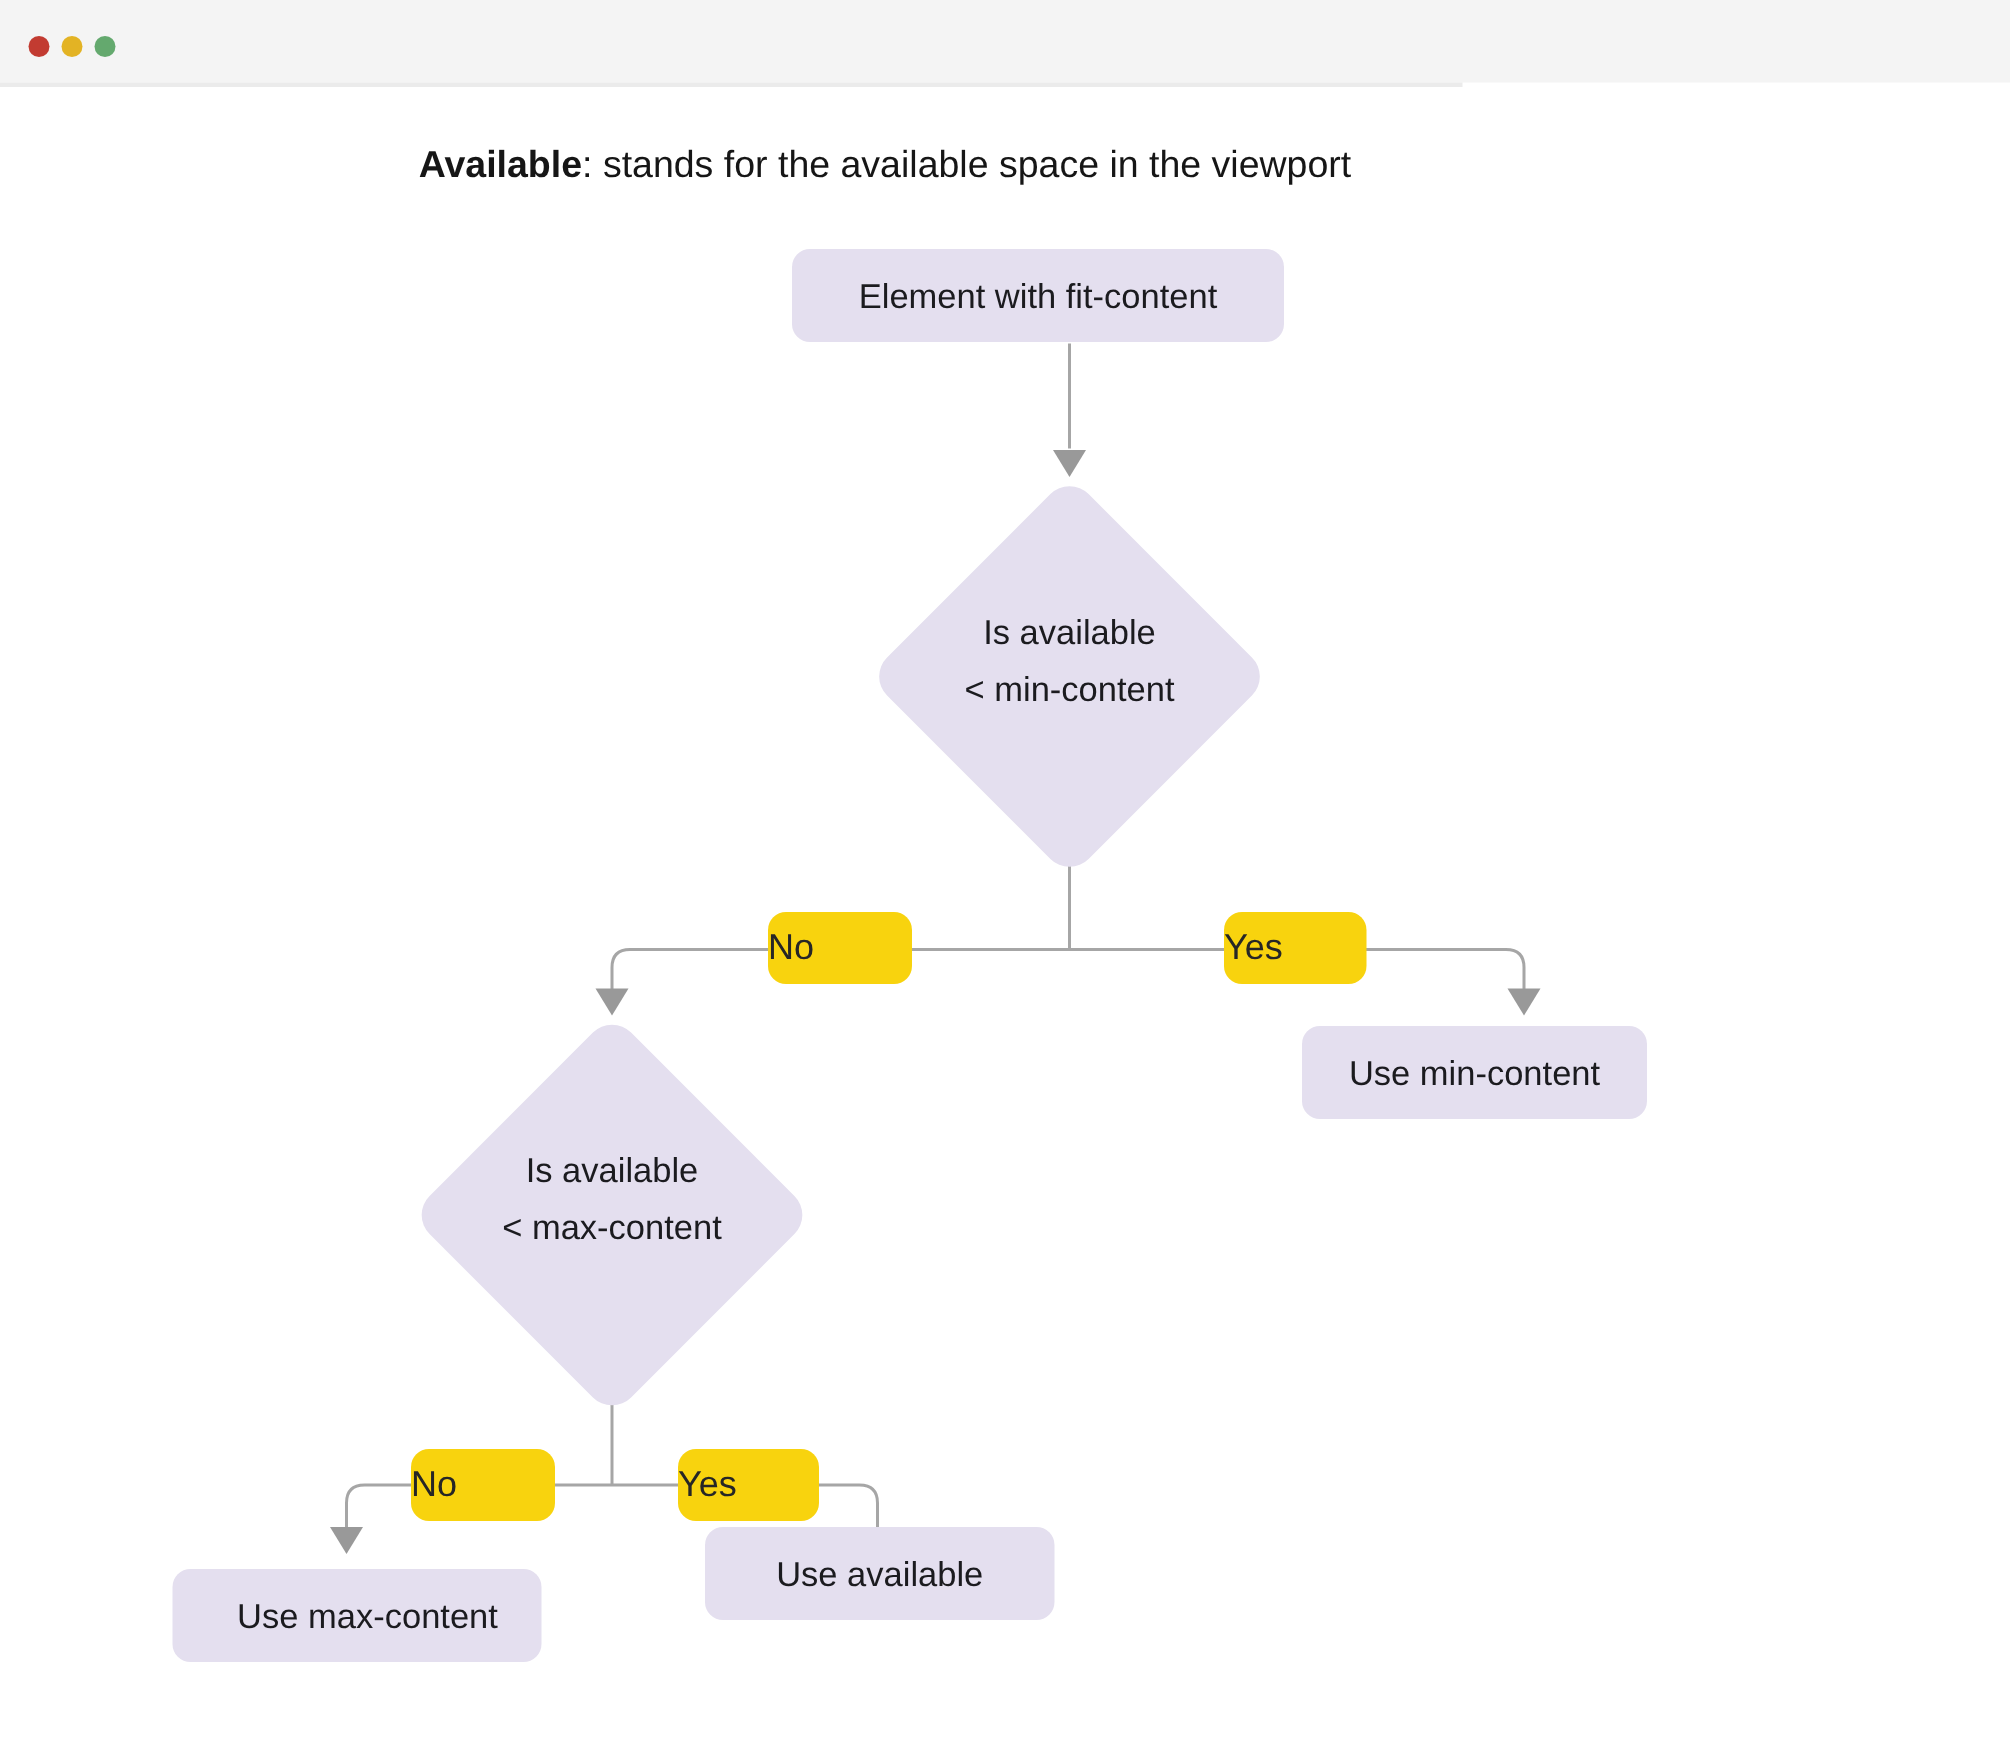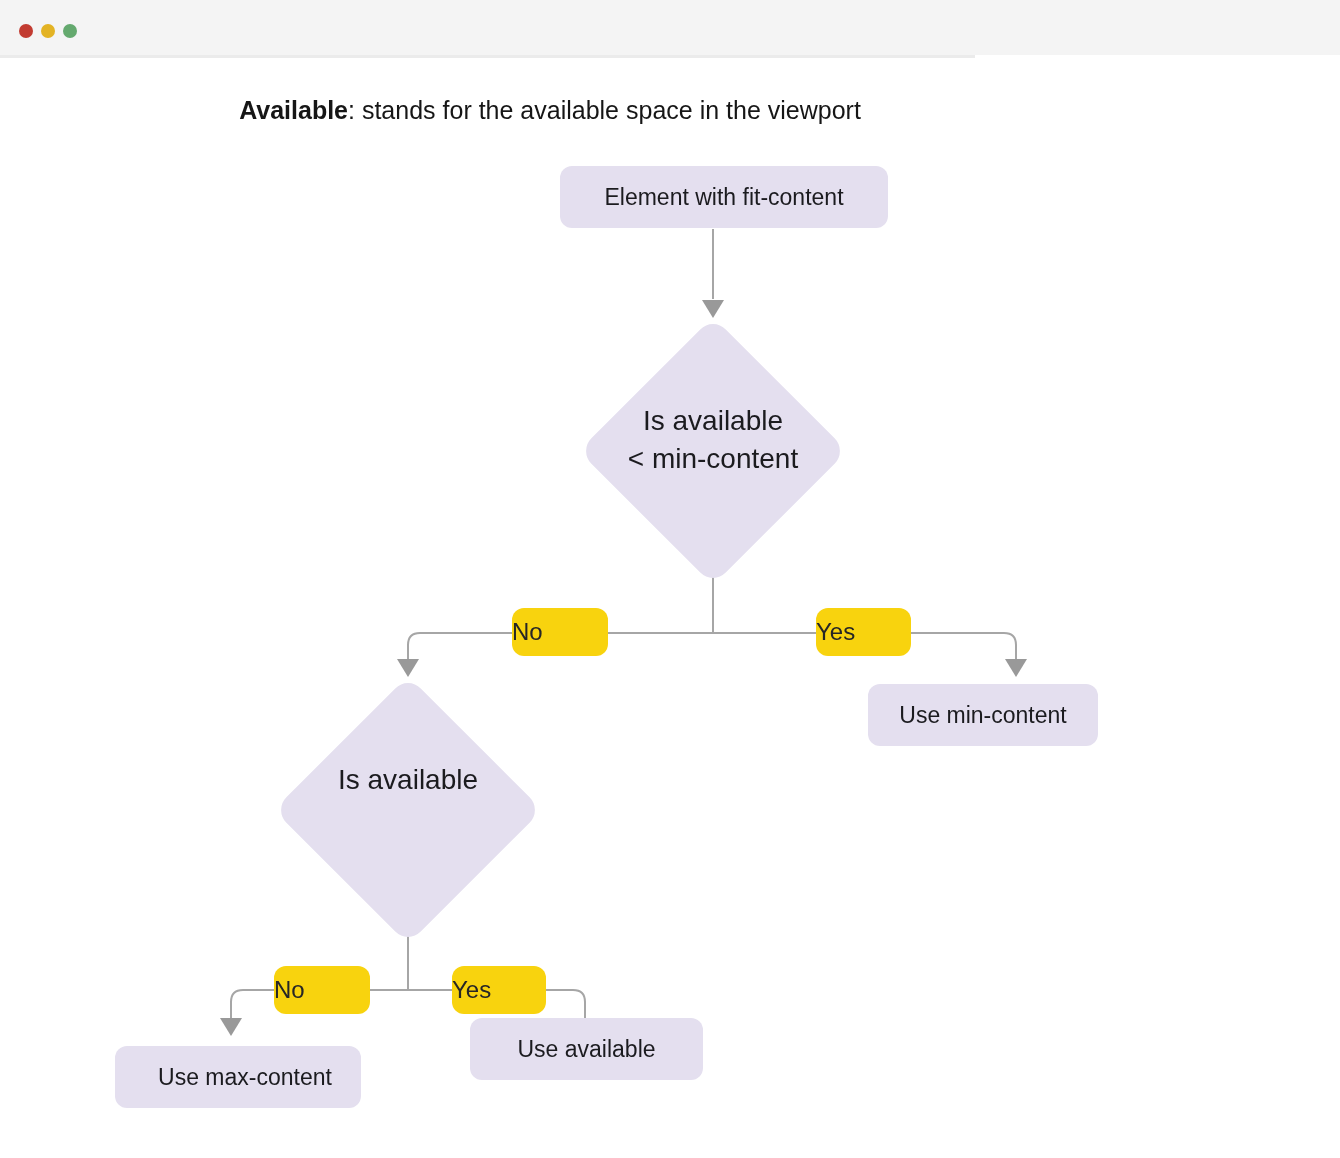--- a/index.html
+++ b/index.html
@@ -19,42 +19,42 @@
 
   
   .titlebar{position:absolute;left:0;top:0;width:1340px;height:55px;background:var(--titlebar-bg);}
   .titlebar-edge{position:absolute;left:0;top:55px;width:975px;height:3px;background:#ebebeb;}
   .dot{position:absolute;top:24px;width:14px;height:14px;border-radius:50%;}
   .dot.red{left:19px;background:var(--traffic-red);}
   .dot.yellow{left:41px;background:var(--traffic-yellow);}
   .dot.green{left:63px;background:var(--traffic-green);}
 
   
-  .caption{position:absolute;left:0;top:94px;width:1100px;text-align:center;font-size:25px;line-height:32px;color:#161616;}
+  .caption{position:absolute;left:0;top:94px;width:1100px;text-align:center;font-size:25px;line-height:32px;color:#161616;padding-left:40px;}
   .caption b{font-weight:700;}
 
   
   .connectors{position:absolute;left:0;top:0;width:1340px;height:1158px;}
   .connectors path{fill:none;stroke:var(--connector);stroke-width:2;}
   .connectors polygon{fill:var(--arrowhead);stroke:none;}
 
   
   .node{position:absolute;background:var(--node-bg);border-radius:12px;
         display:flex;align-items:center;justify-content:center;
         font-size:23px;color:#1b1b1f;white-space:nowrap;}
-  .node.start{left:560px;top:166px;width:328px;height:62px;}
+  .node.start{left:528px;top:166px;width:328px;height:62px;}
   .node.use-min{left:868px;top:684px;width:230px;height:62px;}
   .node.use-max{left:115px;top:1046px;width:232px;height:62px;padding-left:14px;}
   .node.use-available{left:470px;top:1018px;width:233px;height:62px;}
 
   .diamond{position:absolute;width:190px;height:190px;background:var(--node-bg);
            border-radius:18px;transform:rotate(45deg);}
   .diamond.d1{left:618px;top:356px;}
   .diamond.d2{left:313px;top:715px;}
-  .diamond-label{position:absolute;width:220px;text-align:center;font-size:28px;
+  .diamond-label{position:absolute;width:220px;text-align:center;font-size:23px;
                  line-height:38px;color:#1b1b1f;}
   .diamond-label.d1{left:603px;top:402px;}
   .diamond-label.d2{left:298px;top:761px;}
   .diamond-label span{display:block;}
 
   
   .badge{position:absolute;height:48px;background:var(--badge-bg);border-radius:12px;
          display:flex;align-items:center;justify-content:flex-start;font-size:24px;color:#262626;}
   .badge.no1{left:512px;top:608px;width:96px;}
   .badge.yes1{left:816px;top:608px;width:95px;}
@@ -112,20 +112,21 @@
     <span>Yes</span>
   </div>
 
   <div class="node use-min">
     <span>Use min-content</span>
   </div>
 
   <div class="diamond d2"></div>
   <div class="diamond-label d2">
     <span>Is available</span>
+    <span>&lt; max-content</span>
   </div>
 
   <div class="badge no2">
     <span>No</span>
   </div>
   <div class="badge yes2">
     <span>Yes</span>
   </div>
 
   <div class="node use-max">

